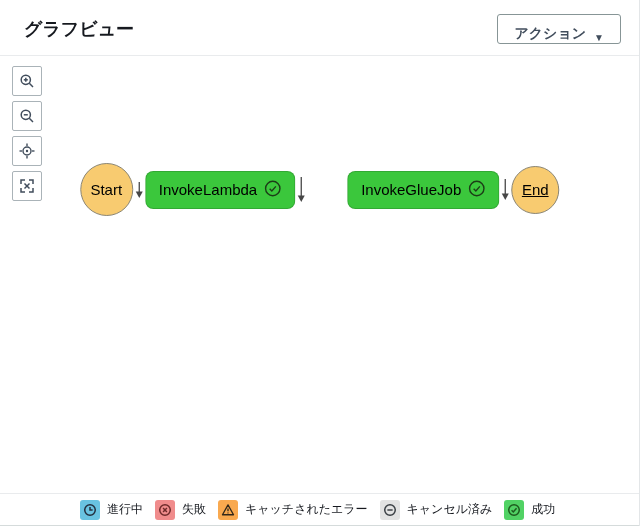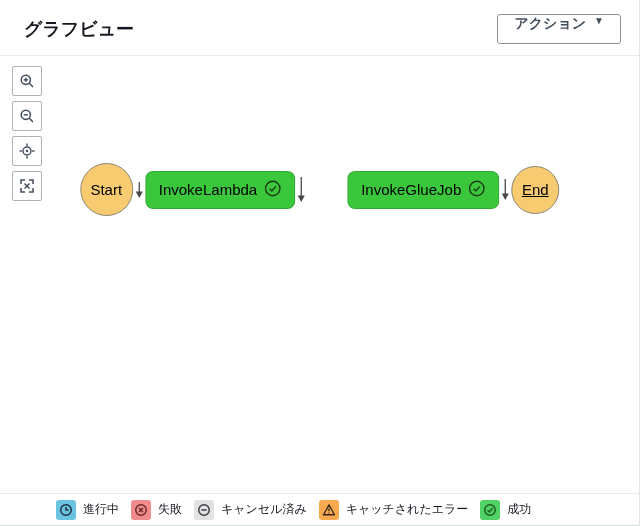--- a/index.html
+++ b/index.html
@@ -6,21 +6,21 @@
   html,body { width:640px; height:526px; overflow:hidden; background:#fff;
     font-family:"Liberation Sans", sans-serif; color:#16191f; }
   .panel { position:relative; width:640px; height:526px; background:#a3a3a3;
     border-right:1px solid #e3e6e8; }
 
   
   .header { position:absolute; top:0; left:0; right:0; height:56px;
     border-bottom:1px solid #e9ebed; background:#fff; }
   .title { position:absolute; left:24px; top:17px; font-size:18px; font-weight:700; color:#16191f; }
   .action-btn { position:absolute; right:18px; top:14px; height:30px; padding:0 16px;
-    display:flex; align-items:flex-start; gap:8px; background:#fff; border:1px solid #879596;
+    display:flex; align-items:flex-end; gap:8px; background:#fff; border:1px solid #879596;
     border-radius:3px; cursor:pointer; font-size:14px; font-weight:700; color:#414d5c; }
   .action-btn .caret { font-size:10px; }
 
   
   .canvas { position:absolute; top:56px; left:0; right:0; bottom:33px; background:#fff; }
 
   
   .gtoolbar { position:absolute; left:12px; top:10px; display:flex; flex-direction:column; gap:5px; }
   .tool-btn { width:30px; height:30px; background:#fff; border:1px solid #aab3b8; border-radius:2px;
     display:flex; align-items:center; justify-content:center; cursor:pointer; }
@@ -32,21 +32,21 @@
   .node-terminal { width:53px; height:53px; border-radius:50%; border:1px solid #8b8675;
     display:flex; align-items:center; justify-content:center;
     font-size:15px; color:#000; cursor:pointer; }
   .node-task { height:38px; border-radius:8px; padding:12px 13px; border:1px solid rgba(0,0,0,0.15);
     display:flex; align-items:center; gap:7px; font-size:15px; color:#000; cursor:pointer; }
   .edge { display:block; }
 
   
   .legend { position:absolute; left:0; right:0; bottom:0; height:33px; background:#fff;
     border-top:1px solid #e9ebed; border-bottom:1px solid #d5dbdb;
-    display:flex; align-items:center; gap:12px; padding-left:56px; }
+    display:flex; align-items:center; gap:12px; padding-left:80px; }
   .legend-item { display:flex; align-items:center; gap:7px; }
   .legend-chip { width:20px; height:20px; border-radius:3px;
     display:flex; align-items:center; justify-content:center; }
   .legend-label { font-size:12px; color:#16191f; white-space:nowrap; }
 </style>
 </head>
 <body>
 
 <div class="panel">
 
@@ -171,41 +171,41 @@
         <svg width="14" height="14" viewBox="0 0 16 16" fill="none" stroke="#6f2b2b" stroke-width="1.7">
           <circle cx="8" cy="8" r="6"></circle>
             <line x1="5.8" y1="5.8" x2="10.2" y2="10.2"></line>
             <line x1="10.2" y1="5.8" x2="5.8" y2="10.2"></line>
         </svg>
       </span>
       <span class="legend-label">失敗</span>
     </div>
 
     <div class="legend-item">
-      <span class="legend-chip" style="background-color: rgb(226, 226, 226);">
-        <svg width="14" height="14" viewBox="0 0 16 16" fill="none" stroke="#3a3f44" stroke-width="1.7">
-          <circle cx="8" cy="8" r="6"></circle>
-            <line x1="5" y1="8" x2="11" y2="8"></line>
-        </svg>
-      </span>
-      <span class="legend-label">キャンセル済み</span>
-    </div>
-
-    <div class="legend-item">
       <span class="legend-chip" style="background-color: rgb(249, 169, 79);">
         <svg width="14" height="14" viewBox="0 0 16 16" fill="none" stroke="#33281a" stroke-width="1.5">
           <path d="M8 2.2 L14.3 13.4 L1.7 13.4 Z" stroke-linejoin="round"></path>
           <line x1="8" y1="6.4" x2="8" y2="9.4"></line>
             <circle cx="8" cy="11.4" r="0.7" fill="#33281a" stroke="none"></circle>
         </svg>
       </span>
       <span class="legend-label">キャッチされたエラー</span>
     </div>
 
     <div class="legend-item">
+      <span class="legend-chip" style="background-color: rgb(226, 226, 226);">
+        <svg width="14" height="14" viewBox="0 0 16 16" fill="none" stroke="#3a3f44" stroke-width="1.7">
+          <circle cx="8" cy="8" r="6"></circle>
+            <line x1="5" y1="8" x2="11" y2="8"></line>
+        </svg>
+      </span>
+      <span class="legend-label">キャンセル済み</span>
+    </div>
+
+    <div class="legend-item">
       <span class="legend-chip" style="background-color: rgb(81, 210, 100);">
         <svg width="14" height="14" viewBox="0 0 16 16" fill="none" stroke="#1e5b1e" stroke-width="1.7">
           <circle cx="8" cy="8" r="6"></circle>
             <polyline points="5.2,8.3 7.2,10.3 10.9,5.9"></polyline>
         </svg>
       </span>
       <span class="legend-label">成功</span>
     </div>
 
   </div>

